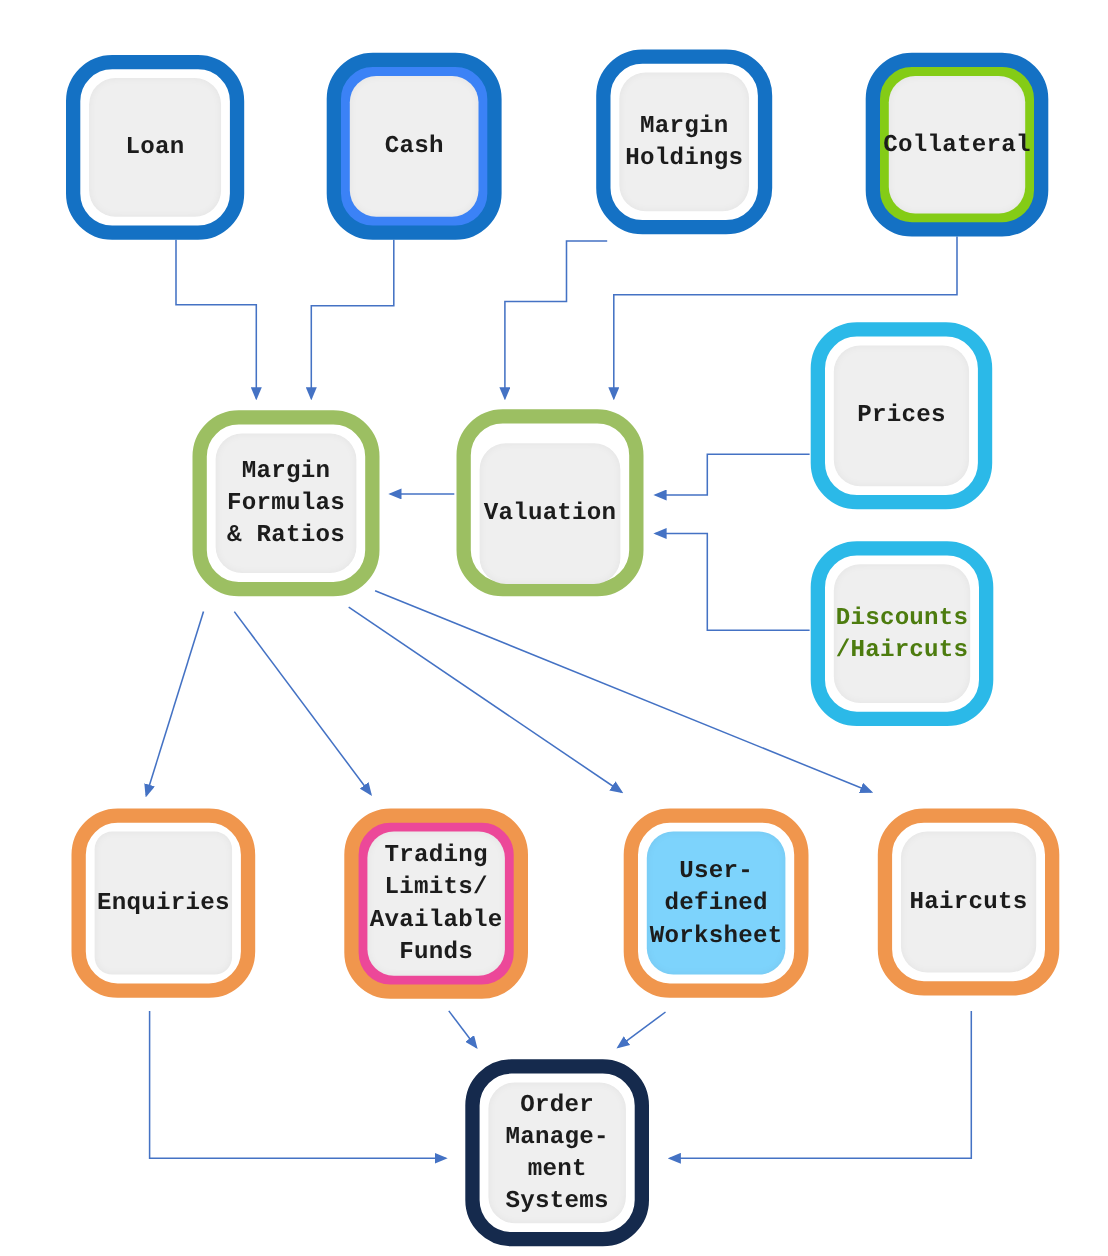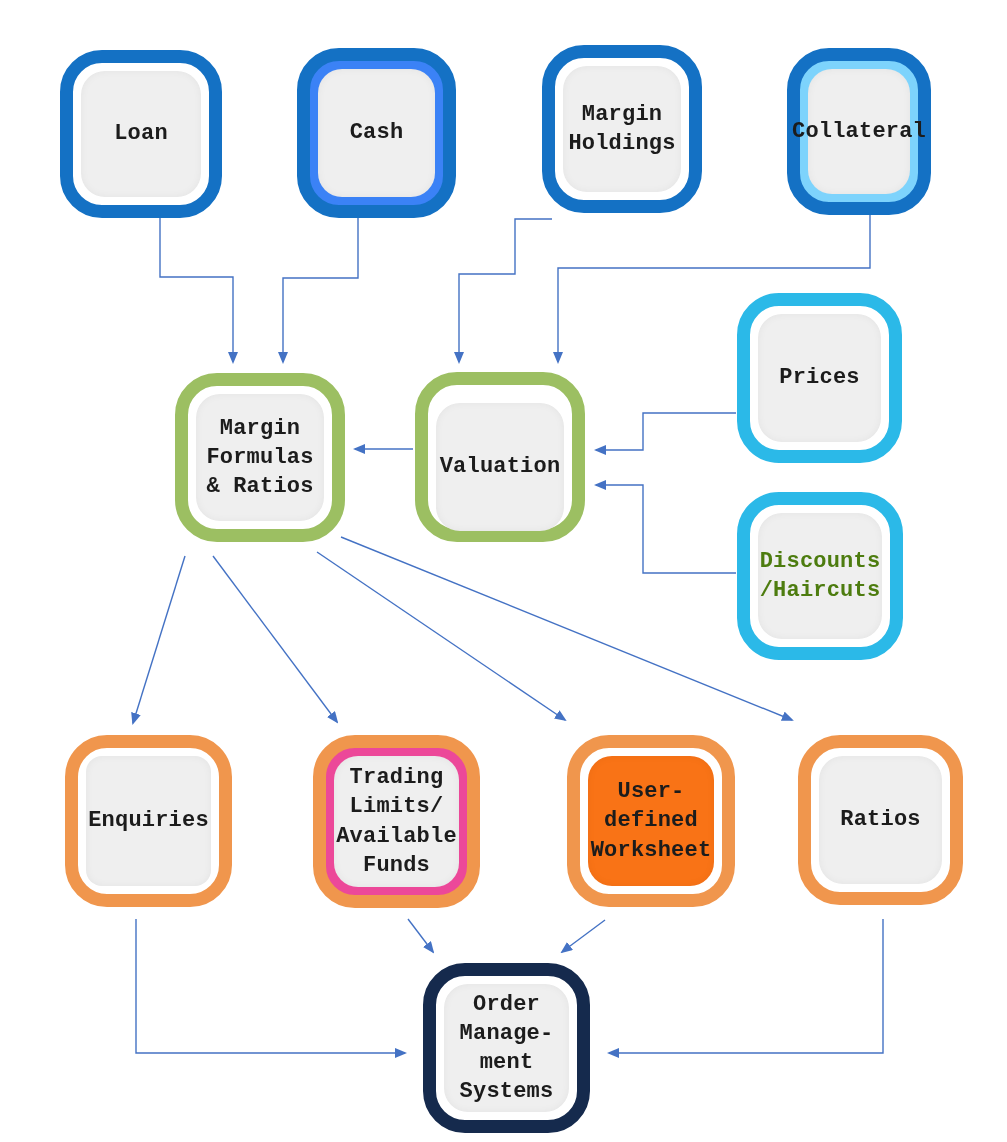--- a/index.html
+++ b/index.html
@@ -85,21 +85,21 @@
       <div class="node-inner" style="background: rgb(239, 239, 239);">
         <span class="node-label" style="color: rgb(28, 28, 28);">Cash</span>
       </div>
     </div>
     <div class="node" style="left: 542px; top: 45px; width: 160px; height: 168px; border-color: rgb(20, 113, 196); background: rgb(255, 255, 255);">
       <div class="node-inner" style="background: rgb(239, 239, 239);">
         <span class="node-label" style="color: rgb(28, 28, 28);">Margin
 Holdings</span>
       </div>
     </div>
-    <div class="node" style="left: 787px; top: 48px; width: 144px; height: 167px; border-color: rgb(20, 113, 196); background: #7dd3fc;">
+    <div class="node" style="left: 787px; top: 48px; width: 166px; height: 167px; border-color: rgb(20, 113, 196); background: #84cc16;">
       <div class="node-inner" style="background: rgb(239, 239, 239);">
         <span class="node-label" style="color: rgb(28, 28, 28);">Collateral</span>
       </div>
     </div>
     <div class="node" style="left: 175px; top: 373px; width: 170px; height: 169px; border-color: rgb(156, 191, 98); background: rgb(255, 255, 255);">
       <div class="node-inner" style="background: rgb(239, 239, 239);">
         <span class="node-label" style="color: rgb(28, 28, 28);">Margin
 Formulas
 &amp; Ratios</span>
       </div>
@@ -127,29 +127,29 @@
     </div>
     <div class="node" style="left: 313px; top: 735px; width: 167px; height: 173px; border-color: rgb(240, 150, 77); background: #ec4899;">
       <div class="node-inner" style="background: rgb(239, 239, 239);">
         <span class="node-label" style="color: rgb(28, 28, 28);">Trading
 Limits/
 Available
 Funds</span>
       </div>
     </div>
     <div class="node" style="left: 567px; top: 735px; width: 168px; height: 172px; border-color: rgb(240, 150, 77); background: rgb(255, 255, 255);">
-      <div class="node-inner" style="background: #f97316;">
+      <div class="node-inner" style="background: #7dd3fc;">
         <span class="node-label" style="color: rgb(28, 28, 28);">User-
 defined
 Worksheet</span>
       </div>
     </div>
     <div class="node" style="left: 798px; top: 735px; width: 165px; height: 170px; border-color: rgb(240, 150, 77); background: rgb(255, 255, 255);">
       <div class="node-inner" style="background: rgb(239, 239, 239);">
-        <span class="node-label" style="color: rgb(28, 28, 28);">Ratios</span>
+        <span class="node-label" style="color: rgb(28, 28, 28);">Haircuts</span>
       </div>
     </div>
     <div class="node" style="left: 423px; top: 963px; width: 167px; height: 170px; border-color: rgb(21, 42, 77); background: rgb(255, 255, 255);">
       <div class="node-inner" style="background: rgb(239, 239, 239);">
         <span class="node-label" style="color: rgb(28, 28, 28);">Order
 Manage-
 ment
 Systems</span>
       </div>
     </div>

